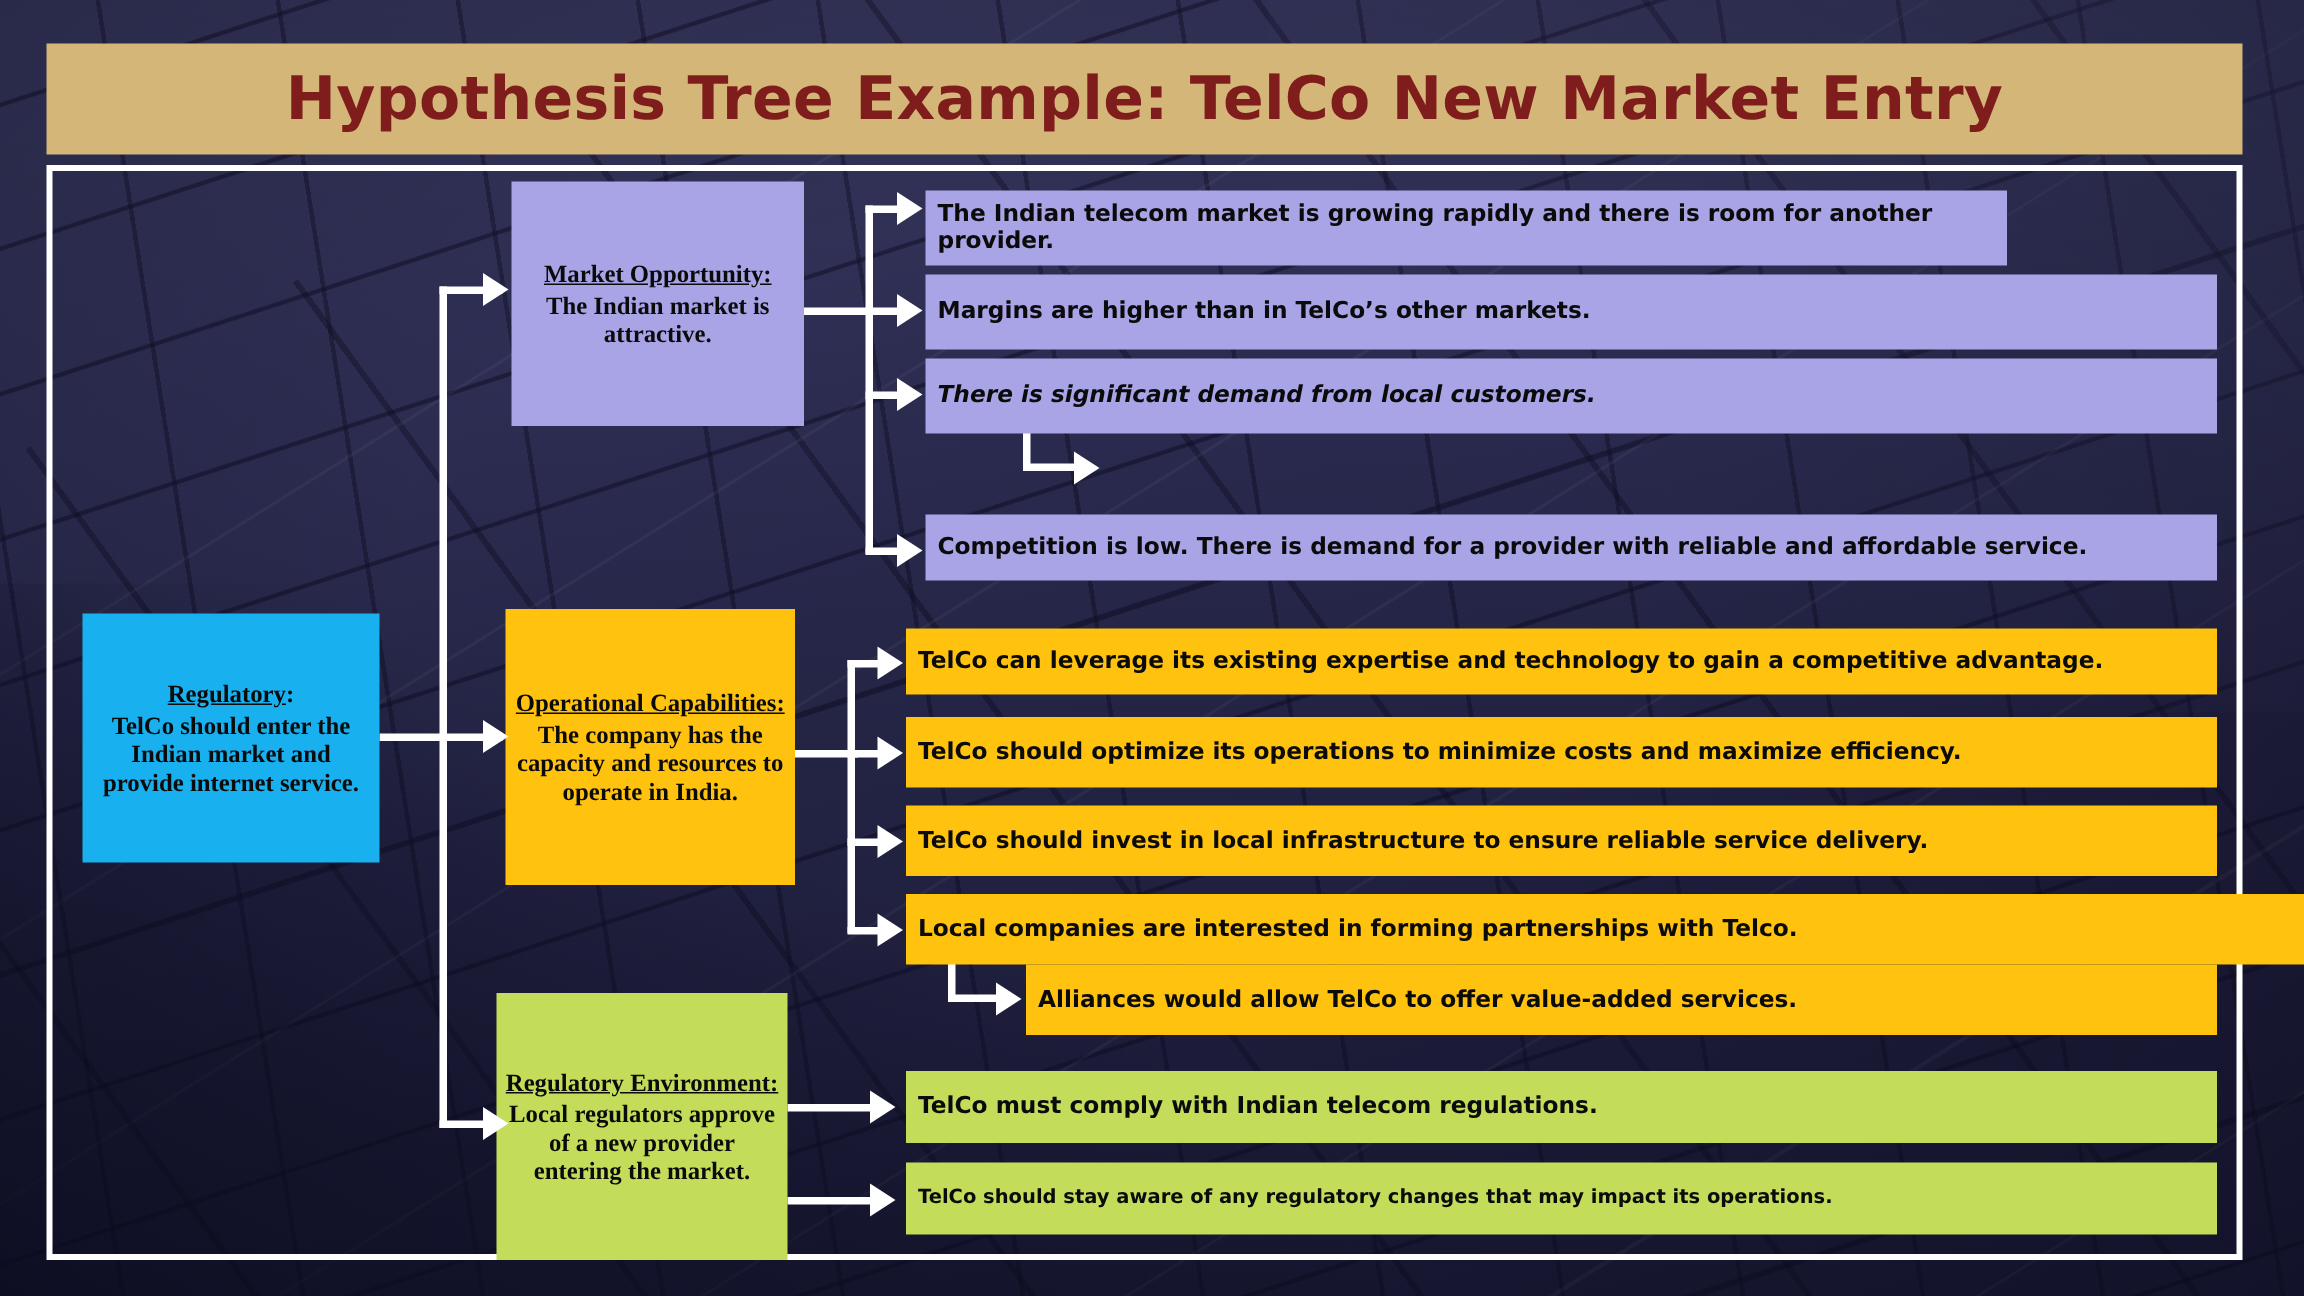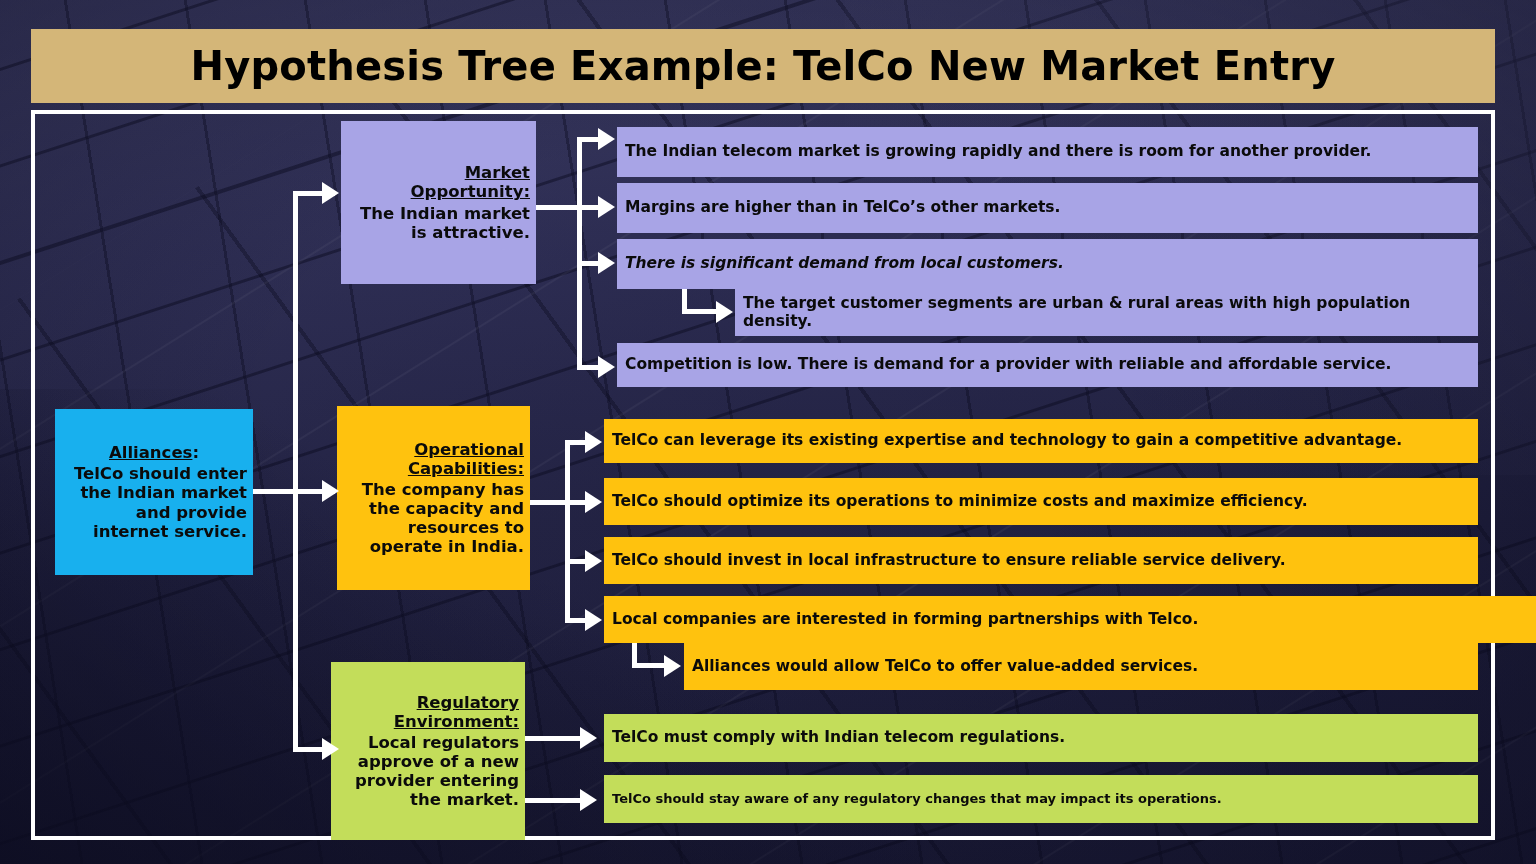--- a/index.html
+++ b/index.html
@@ -55,21 +55,21 @@
   
   #title-banner {
     position: absolute;
     left: 31px; top: 29px; width: 1464px; height: 74px;
     background: #d4b678;
     display: flex; align-items: center;
   }
   #title-text {
     width: 100%;
     text-align: center;
-    color: #000000;
+    color: #7f1d1d;
     font-size: 40px;
     font-weight: bold;
     letter-spacing: .2px;
     white-space: nowrap;
     font-family: "DejaVu Sans", sans-serif;
     transform: scaleX(1.0);
   }
 
   
   #frame {
@@ -82,21 +82,21 @@
   
   .node {
     position: absolute;
     display: flex; align-items: center;
     color: #0b0b0b;
     font-weight: bold;
     font-family: "DejaVu Sans", sans-serif;
     line-height: 1.16;
     z-index: 5;
   }
-  .node.centered { justify-content: center; text-align: right; flex-direction: column; }
+  .node.centered { justify-content: center; text-align: center; flex-direction: column; font-family: Liberation Serif, serif; }
   .node.leftal { justify-content: flex-start; text-align: left; padding-left: 8px; }
 
   .n-hypothesis { background: #18b0ee; }
   .n-market     { background: #a8a4e6; }
   .n-ops        { background: #ffc20e; }
   .n-reg        { background: #c3dd5a; }
 
   .leaf-market { background: #a8a4e6; }
   .leaf-ops    { background: #ffc20e; }
   .leaf-reg    { background: #c3dd5a; }
@@ -129,21 +129,21 @@
   </div>
 
   <div id="title-banner">
     <div id="title-text">Hypothesis Tree Example: TelCo New Market Entry</div>
   </div>
 
   <div id="frame"></div>
 
   <div class="node centered n-hypothesis" style="left:55px; top:409px; width:198px; height:166px; font-size:16.5px; padding:4px 6px;">
     <div style="margin-bottom:2px;">
-      <span class="hdr">Alliances</span><span>:</span>
+      <span class="hdr">Regulatory</span><span>:</span>
     </div>
     <div>TelCo should enter the Indian market and provide internet service.</div>
   </div>
 
   <div class="conn h" style="left:253px; top:489px; width:45px;"></div>
   <div class="conn v" style="left:293px; top:191px; height:561px;"></div>
 
   <div class="conn h" style="left:293px; top:191px; width:42px;"></div>
   <div class="arrow" style="left:322px; top:182px;"></div>
 
@@ -170,31 +170,28 @@
   <div class="conn h" style="left:577px; top:261px; width:33px;"></div>
   <div class="arrow" style="left:598px; top:252px;"></div>
 
   <div class="conn h" style="left:577px; top:365px; width:33px;"></div>
   <div class="arrow" style="left:598px; top:356px;"></div>
 
   <div class="conn v" style="left:682px; top:283px; height:30px;"></div>
   <div class="conn h" style="left:682px; top:309px; width:44px;"></div>
   <div class="arrow" style="left:716px; top:301px;"></div>
 
-  <div class="node leftal leaf-market" style="left:617px; top:127px; width:861px; height:50px; font-size:15.5px;">
+  <div class="node leftal leaf-market" style="left:617px; top:127px; width:721px; height:50px; font-size:15.5px;">
     <span>The Indian telecom market is growing rapidly and there is room for another provider.</span>
   </div>
   <div class="node leftal leaf-market" style="left:617px; top:183px; width:861px; height:50px; font-size:15.5px;">
     <span>Margins are higher than in TelCo’s other markets.</span>
   </div>
   <div class="node leftal leaf-market" style="left:617px; top:239px; width:861px; height:50px; font-size:15.5px;font-style:italic;">
     <span>There is significant demand from local customers.</span>
-  </div>
-  <div class="node leftal leaf-market" style="left:735px; top:289px; width:743px; height:47px; font-size:15.5px;">
-    <span>The target customer segments are urban &amp; rural areas with high population density.</span>
   </div>
   <div class="node leftal leaf-market" style="left:617px; top:343px; width:861px; height:44px; font-size:15.5px;">
     <span>Competition is low. There is demand for a provider with reliable and affordable service.</span>
   </div>
 
   <div class="node centered n-ops" style="left:337px; top:406px; width:193px; height:184px; font-size:16.5px; padding:4px 6px;">
     <div class="hdr" style="margin-bottom:2px;">Operational Capabilities: </div>
     <div>The company has the capacity and resources to operate in India.</div>
   </div>
 

